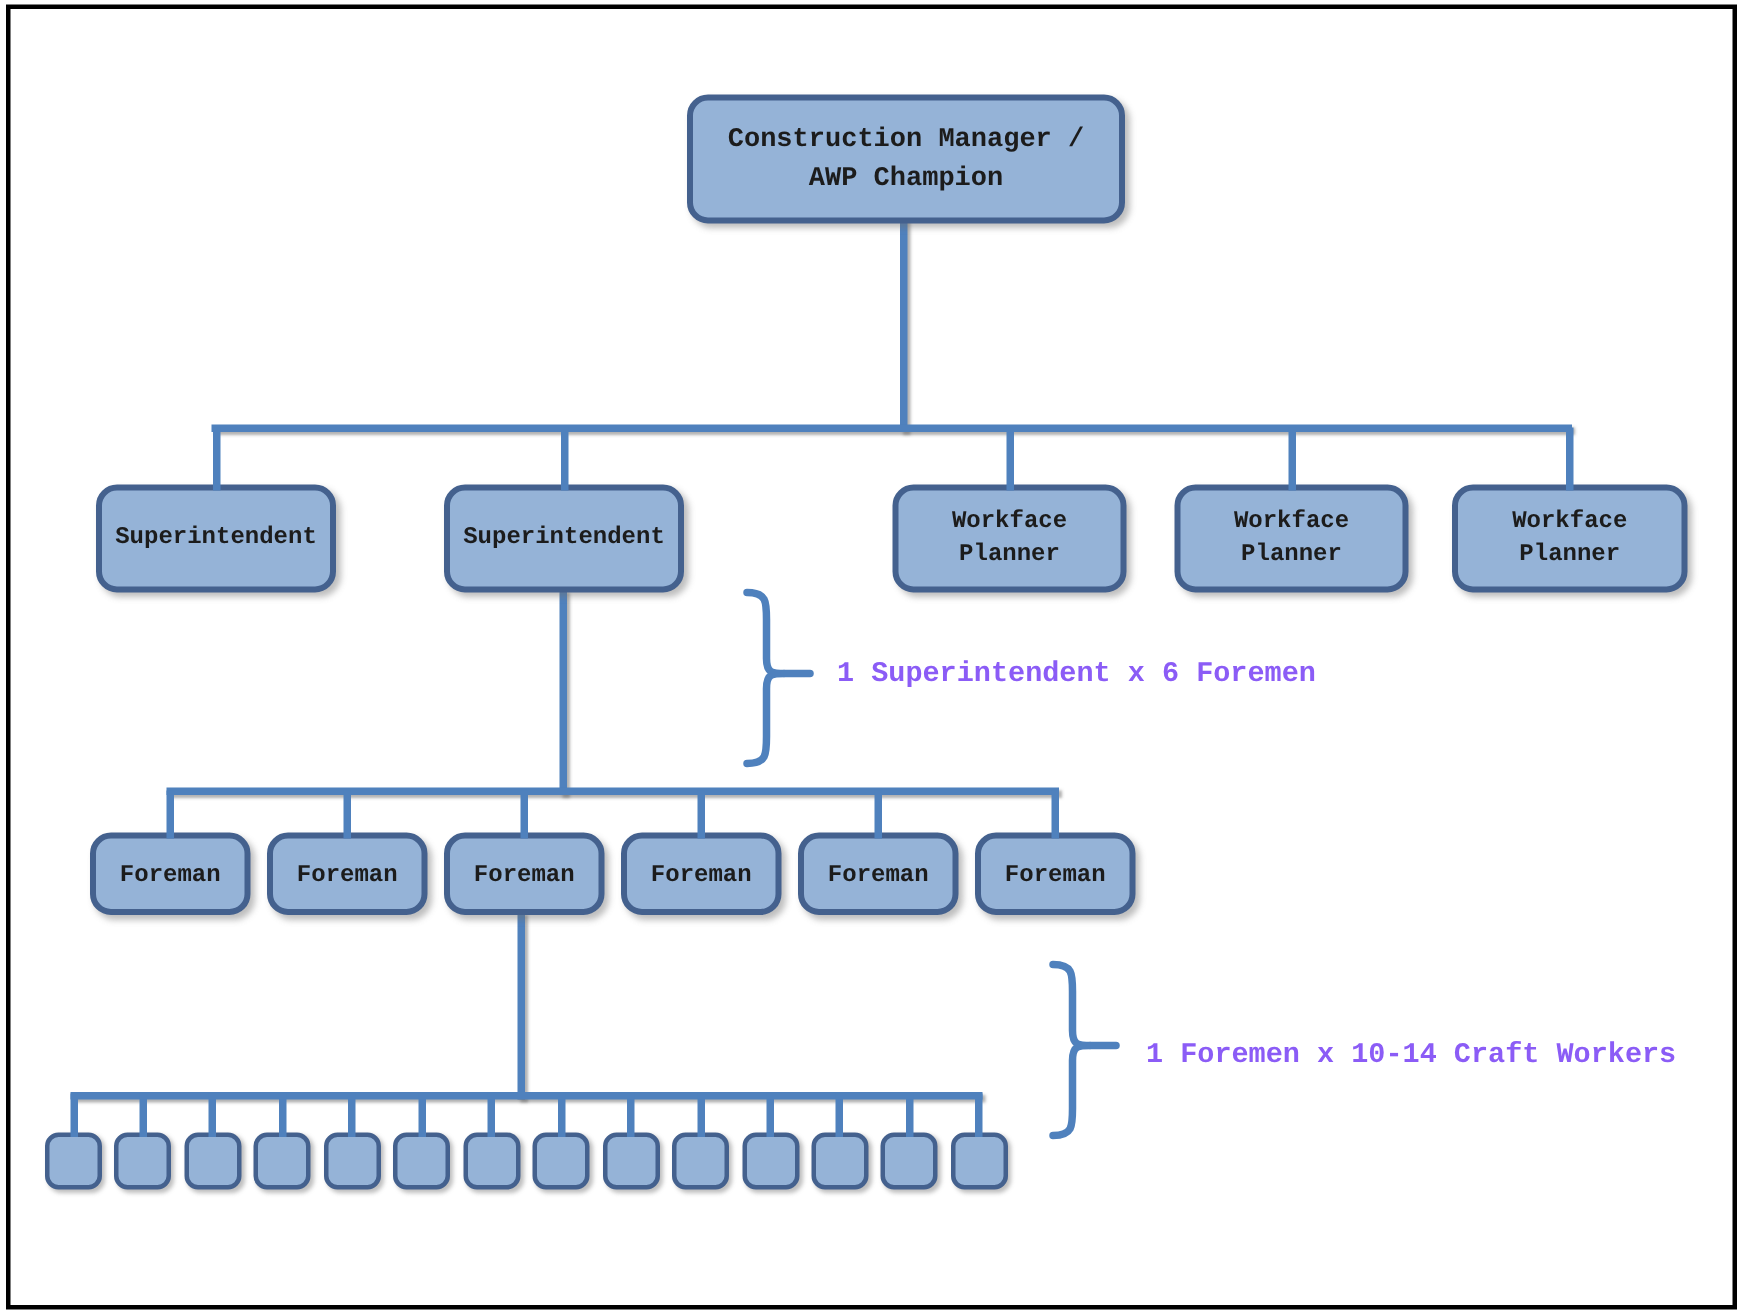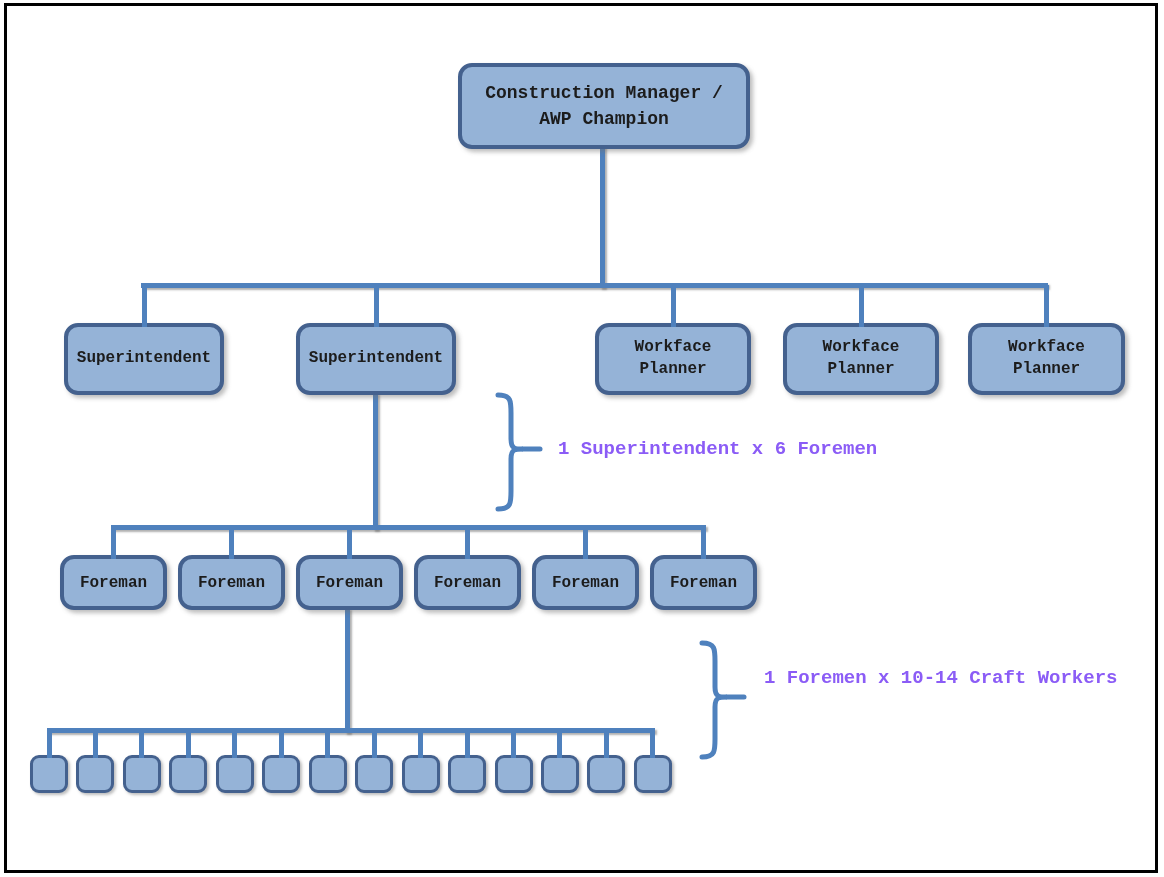--- a/index.html
+++ b/index.html
@@ -172,14 +172,14 @@
   <svg class="brace" style="left:488px; top:392px;" width="62" height="120" viewBox="0 0 62 120">
     <path d="M10,3 C23,3 23,9 23,21 L23,47 C23,57 27,57 35,57 C27,57 23,57 23,67 L23,99 C23,111 23,117 10,117" fill="none" stroke="#4f81bd" stroke-width="5" stroke-linecap="round"></path>
     <path d="M35,57 L52,57" fill="none" stroke="#4f81bd" stroke-width="5" stroke-linecap="round"></path>
   </svg>
   <div class="annotation" style="left:558px; top:438px;">1 Superintendent x 6 Foremen</div>
 
   <svg class="brace" style="left:692px; top:640px;" width="62" height="120" viewBox="0 0 62 120">
     <path d="M10,3 C23,3 23,9 23,21 L23,47 C23,57 27,57 35,57 C27,57 23,57 23,67 L23,99 C23,111 23,117 10,117" fill="none" stroke="#4f81bd" stroke-width="5" stroke-linecap="round"></path>
     <path d="M35,57 L52,57" fill="none" stroke="#4f81bd" stroke-width="5" stroke-linecap="round"></path>
   </svg>
-  <div class="annotation" style="left:764px; top:667px;">1 Foremen x 10-14 Craft Workers</div>
+  <div class="annotation" style="left:764px; top:692px;">1 Foremen x 10-14 Craft Workers</div>
 </div>
 
 </body></html>

